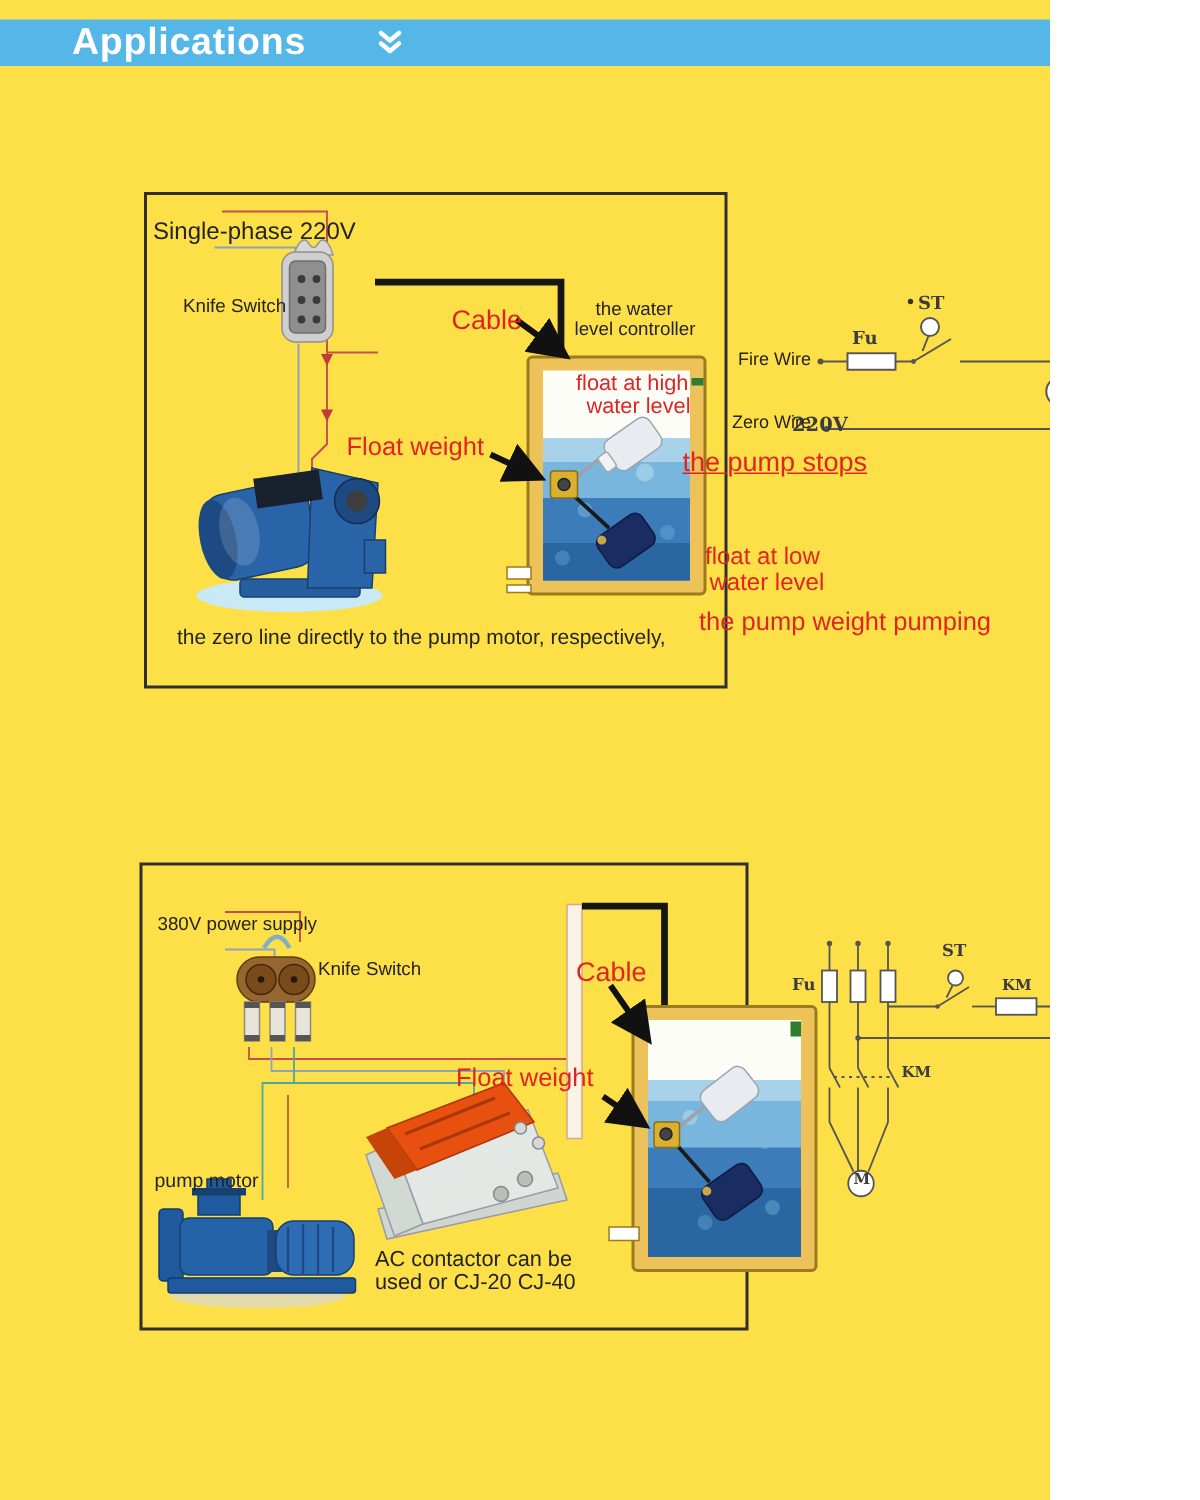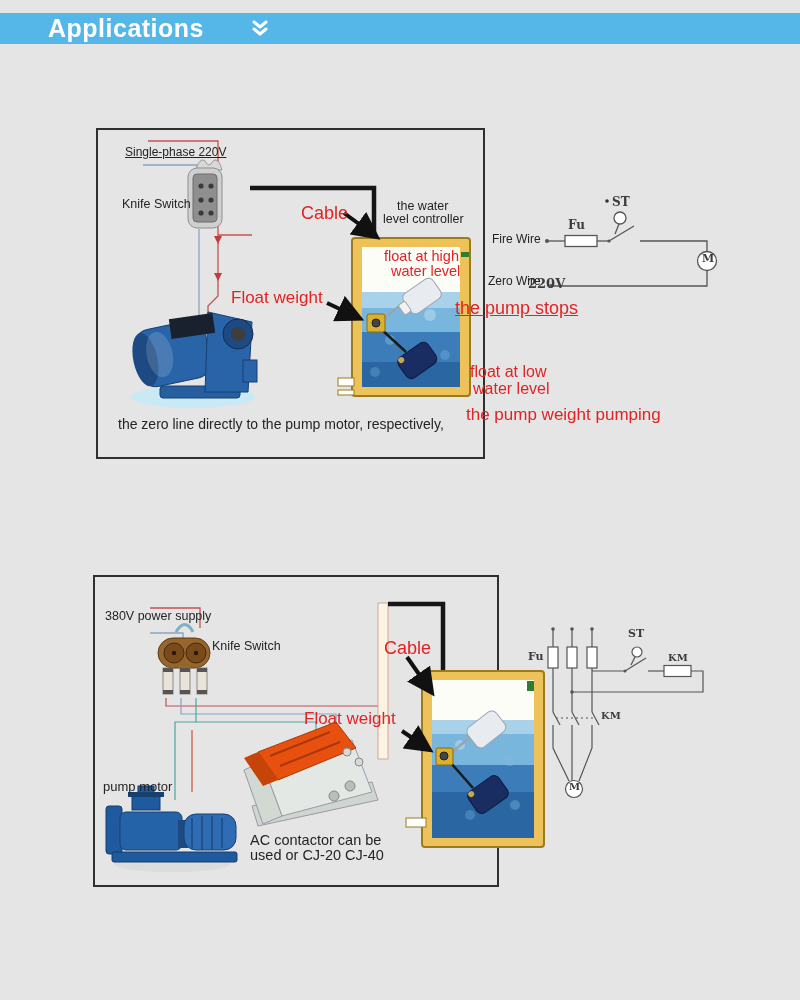--- a/index.html
+++ b/index.html
@@ -1,16 +1,16 @@
 <!DOCTYPE html>
 <html style="--header_bg: #55b6e8; --red_text: #e02424; --tank_frame: #ecc259; --water_mid: #3c7cb8; --circuit_line: #555555;"><head>
 <meta charset="utf-8">
 <style>
   html,body{margin:0;padding:0;background:#fff;}
-  .page{position:relative;width:800px;height:1000px;background:#e5e5e5;overflow:hidden;
+  .page{position:relative;width:700px;height:1000px;background:#fde047;overflow:hidden;
         font-family:"Liberation Sans",sans-serif;}
   .header-bar{position:absolute;left:0;top:13px;width:800px;height:31px;
         background:var(--header_bg,#55b6e8);display:flex;align-items:center;}
   .header-title{color:#fff;font-size:25px;font-weight:700;margin-left:48px;letter-spacing:.5px;}
   .chevrons{margin-left:46px;display:inline-flex;}
   .panel{position:absolute;border:2px solid #2f2f2f;background:transparent;box-sizing:border-box;z-index:1;}
   #panel1{left:96px;top:128px;width:389px;height:331px;}
   #panel2{left:93px;top:575px;width:406px;height:312px;}
   svg.art{position:absolute;left:0;top:0;z-index:2;}
   .lbl{position:absolute;z-index:3;white-space:nowrap;line-height:1.08;color:#242424;}
@@ -237,21 +237,21 @@
       <circle cx="572" cy="692" r="1.8" fill="#555" stroke="none"></circle>
       <circle cx="637" cy="652" r="5" fill="#fff"></circle>
       <path d="M635,657 L631,665"></path>
       <path d="M553,712 L560,725 M572,712 L579,725 M592,712 L599,725"></path>
       <path d="M556,718 H596" stroke-dasharray="2,3"></path>
       <path d="M553,725 V748 L569,781 M572,725 V781 M592,725 V748 L579,781"></path>
       <circle cx="574" cy="789" r="8.5" fill="#fff"></circle>
     </g>
   </svg>
 
-  <div class="lbl" style="left:125px;top:146px;font-size:12px;text-decoration:underline;">Single-phase 220V</div>
+  <div class="lbl" style="left:102px;top:146px;font-size:16px;">Single-phase 220V</div>
   <div class="lbl" style="left:122px;top:198px;font-size:12.5px;">Knife Switch</div>
   <div class="lbl red" style="left:301px;top:204px;font-size:18px;">Cable</div>
   <div class="lbl" style="left:397px;top:200px;font-size:12.5px;">the water</div>
   <div class="lbl" style="left:383px;top:213px;font-size:12.5px;">level controller</div>
   <div class="lbl red" style="left:384px;top:249px;font-size:14.5px;">float at high</div>
   <div class="lbl red" style="left:391px;top:264px;font-size:14.5px;">water level</div>
   <div class="lbl red" style="left:231px;top:289px;font-size:17px;">Float weight</div>
   <div class="lbl red" style="left:455px;top:299px;font-size:18px;text-decoration:underline;">the pump stops</div>
   <div class="lbl red" style="left:470px;top:363px;font-size:16px;text-align:right;">float at low</div>
   <div class="lbl red" style="left:473px;top:380px;font-size:16px;">water level</div>

